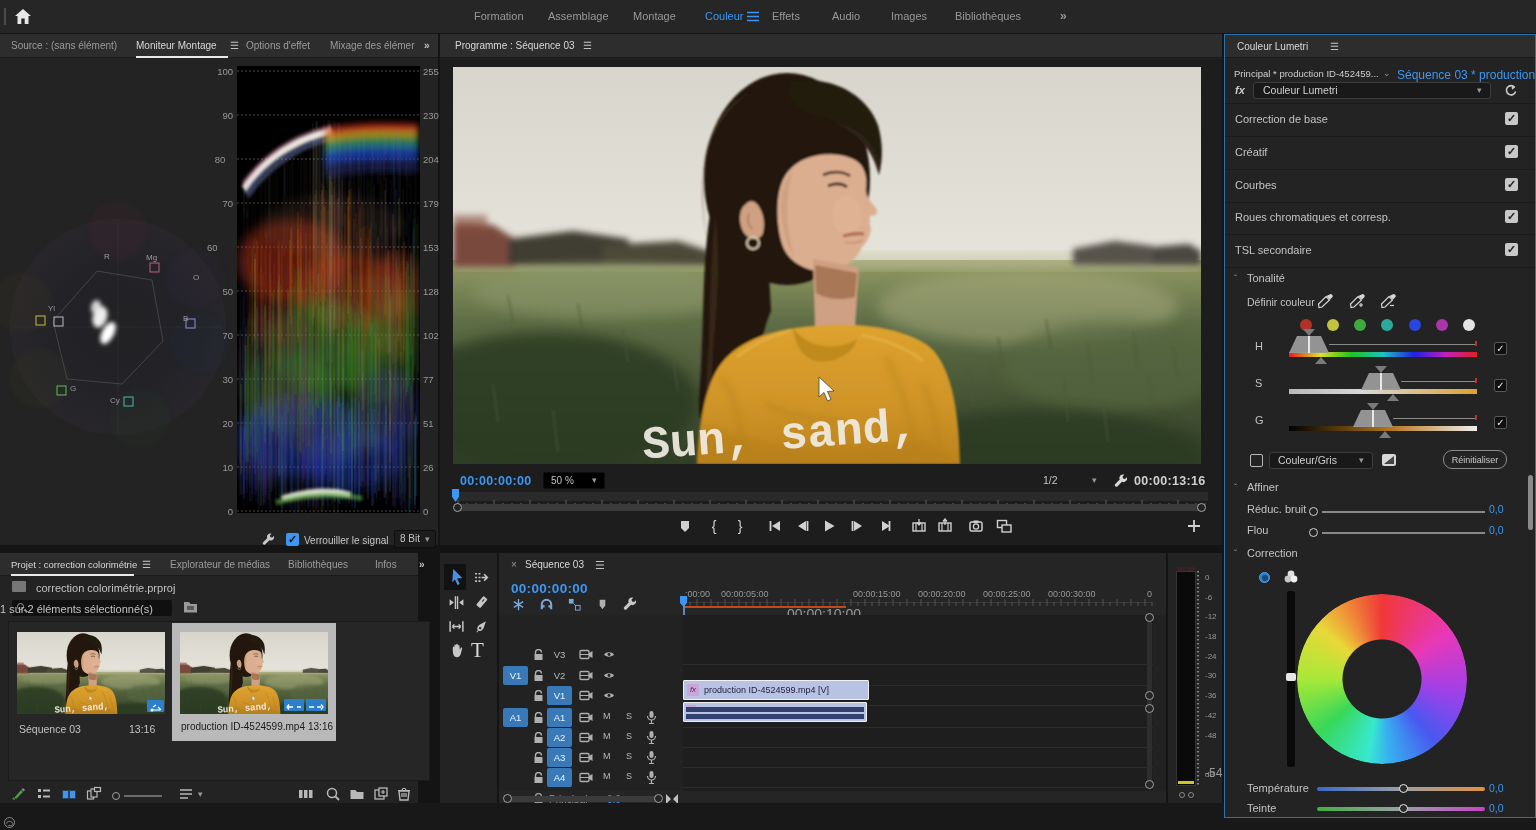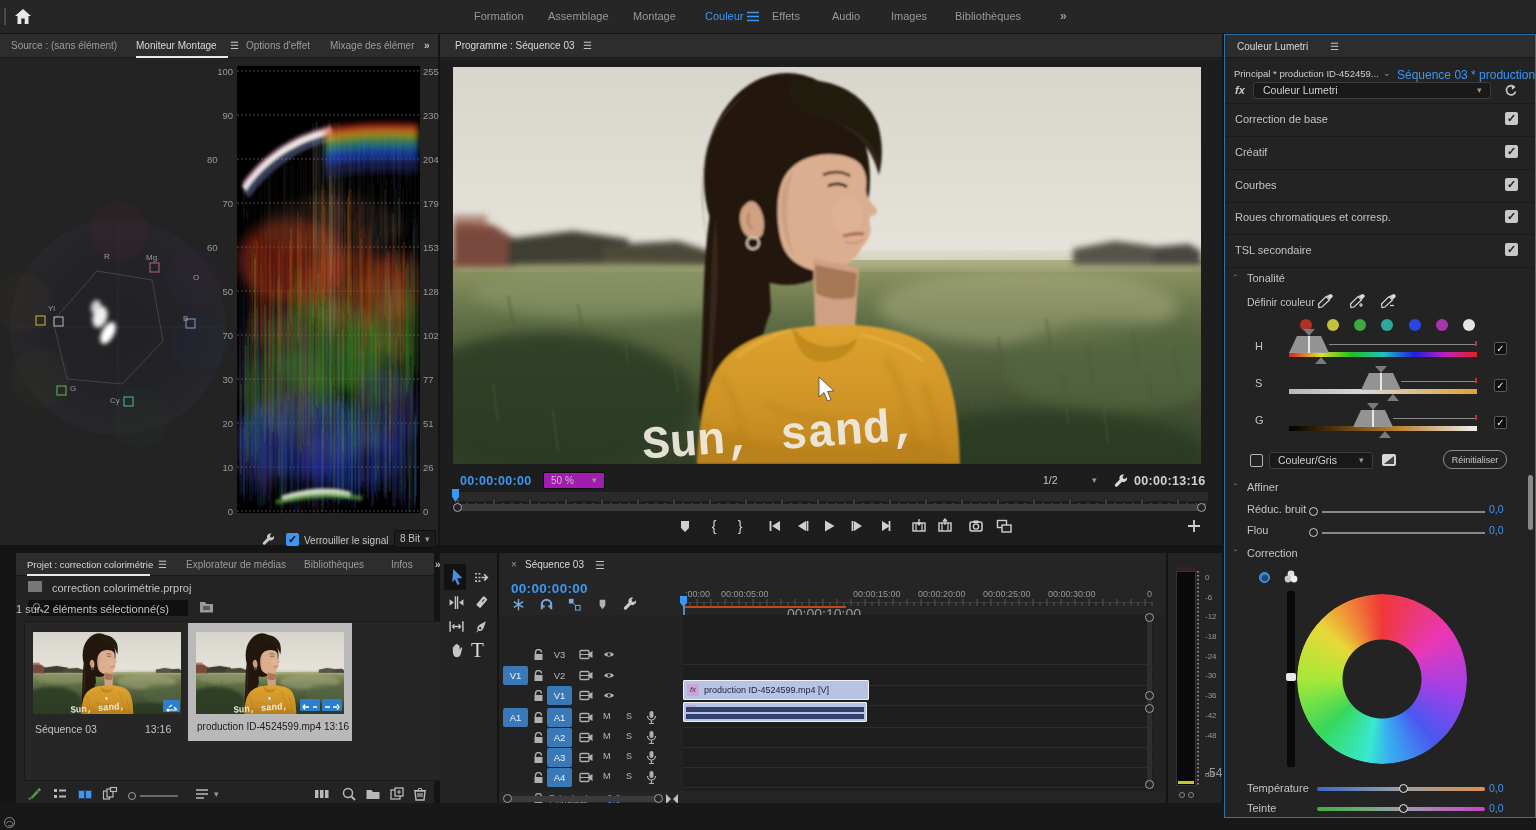--- a/index.html
+++ b/index.html
@@ -1237,21 +1237,21 @@
           <line x1="16" y1="110" x2="16" y2="167" stroke="#8090c8" stroke-width="0.7" stroke-opacity="0.05"></line>
         </g>
         <g filter="url(#b1)">
           <path d="M44,430 C68,422 94,420 114,426 L113,432 C94,427 68,429 46,435 Z" fill="#e8f0d8" fill-opacity="0.9"></path>
           <path d="M38,434 C68,426 100,424 126,430 L125,435 C100,430 68,432 40,439 Z" fill="#68b848" fill-opacity="0.55"></path>
         </g>
       </svg></div>
 
   <div class="abs dim" style="left:207px;top:32px;width:26px;text-align:right;font-size:9.5px">100</div>
     <div class="abs dim" style="left:207px;top:76px;width:26px;text-align:right;font-size:9.5px">90</div>
-    <div class="abs dim" style="left:207px;top:120px;width:26px;text-align:left;font-size:9.5px">80</div>
+    <div class="abs dim" style="left:207px;top:120px;width:26px;text-align:center;font-size:9.5px">80</div>
     <div class="abs dim" style="left:207px;top:164px;width:26px;text-align:right;font-size:9.5px">70</div>
     <div class="abs dim" style="left:207px;top:208px;width:26px;text-align:left;font-size:9.5px">60</div>
     <div class="abs dim" style="left:207px;top:252px;width:26px;text-align:right;font-size:9.5px">50</div>
     <div class="abs dim" style="left:207px;top:296px;width:26px;text-align:right;font-size:9.5px">70</div>
     <div class="abs dim" style="left:207px;top:340px;width:26px;text-align:right;font-size:9.5px">30</div>
     <div class="abs dim" style="left:207px;top:384px;width:26px;text-align:right;font-size:9.5px">20</div>
     <div class="abs dim" style="left:207px;top:428px;width:26px;text-align:right;font-size:9.5px">10</div>
     <div class="abs dim" style="left:207px;top:472px;width:26px;text-align:right;font-size:9.5px">0</div>
     <div class="abs dim" style="left:423px;top:32px;font-size:9.5px">255</div>
     <div class="abs dim" style="left:423px;top:76px;font-size:9.5px">230</div>
@@ -1368,21 +1368,21 @@
             <path d="M432,290 C448,316 458,352 462,388" fill="none"></path>
             <path d="M312,336 C332,348 360,354 390,354" fill="none"></path>
           </g>
           <path d="M244,397 L250,356 C290,374 340,382 400,380 L470,372 L507,397 Z" fill="#b27c16" opacity="0.4" filter="url(#vb3)"></path>
         </g>
         <text x="327" y="382" font-family="Liberation Mono" font-weight="bold" font-size="46" fill="#f1ede4" text-anchor="middle" transform="rotate(-4 327 368)" opacity="0.92">Sun, sand,</text>
         <path d="M366,310 L366,330 L371,325.5 L374.5,334 L378,332.5 L374.5,324.5 L381,324 Z" fill="#fff" stroke="#333" stroke-width="0.7"></path>
       </svg></div>
 
   <div class="abs blue" style="left:20px;top:440px;font-size:12.5px;font-weight:bold;letter-spacing:0.3px">00:00:00:00</div>
-  <div class="abs" style="left:103px;top:438px;width:62px;height:17px;background:#a21caf;border:1px solid #0e0e0e;border-radius:2px;color:#c3c3c3;font-size:10px;line-height:15px;padding-left:7px">50 %</div>
+  <div class="abs" style="left:103px;top:438px;width:62px;height:17px;background:#000000;border:1px solid #0e0e0e;border-radius:2px;color:#c3c3c3;font-size:10px;line-height:15px;padding-left:7px">50 %</div>
   <div class="abs dim" style="left:152px;top:441px;font-size:9px">▾</div>
   <div class="abs" style="left:595px;top:438px;width:65px;height:17px;color:#c3c3c3;font-size:10.5px;line-height:17px;padding-left:8px">1/2</div>
   <div class="abs dim" style="left:652px;top:441px;font-size:9px">▾</div>
   <svg class="abs" style="left:674px;top:440px" width="14" height="14" viewBox="0 0 14 14">
       <path d="M12.8 3.2 a3.6 3.6 0 0 1 -4.8 4.6 L3.6 12.2 a1.6 1.6 0 0 1 -2.3 -2.3 L5.7 5.5 a3.6 3.6 0 0 1 4.6 -4.8 L8.6 2.4 l0.4 2.1 2.1 0.4 z" fill="#d8d8d8"></path>
     </svg>
   <div class="abs" style="left:694px;top:440px;font-size:12.5px;font-weight:bold;color:#d0d0d0;letter-spacing:0.3px">00:00:13:16</div>
 
   <div class="abs" style="left:14px;top:458px;width:754px;height:9px;background:linear-gradient(to right,#2a2a2a,#2a2a2a)"><svg width="754" height="9" viewBox="0 0 754 9">
         <line x1="4" y1="3" x2="4" y2="9" stroke="#606060" stroke-width="1"></line>
@@ -1520,21 +1520,21 @@
     </svg>
     <svg class="abs" style="left:556px;top:484px" width="16" height="16" viewBox="0 0 16 16">
       <rect x="1.5" y="2.5" width="9" height="7" fill="none" stroke="#d0d0d0" stroke-width="1.4"></rect>
       <rect x="6" y="7" width="9" height="7" fill="#232323" stroke="#d0d0d0" stroke-width="1.4"></rect>
     </svg>
     <svg class="abs" style="left:746px;top:484px" width="16" height="16" viewBox="0 0 16 16">
       <path d="M8 2 v12 M2 8 h12" stroke="#d0d0d0" stroke-width="1.8"></path>
     </svg>
 </div>
 
-<div class="panel" style="left:16px;top:553px;width:418px;height:250px">
+<div class="panel" style="left:0;top:553px;width:418px;height:250px">
   <div class="tabbar" style="height:23px">
     <div class="tab active" style="left:11px;font-size:9.5px">Projet&nbsp;: correction colorimétrie</div>
     <div class="abs" style="left:11px;top:21px;width:123px;height:2px;background:#e8e8e8"></div>
     <div class="tab" style="left:142px;color:#c3c3c3">☰</div>
     <div class="tab" style="left:170px">Explorateur de médias</div>
     <div class="tab" style="left:288px">Bibliothèques</div>
     <div class="tab" style="left:375px">Infos</div>
     <div class="tab" style="left:419px;font-weight:bold;color:#c3c3c3">»</div>
   </div>
   <div class="abs" style="left:12px;top:28px;width:14px;height:11px;background:#777;border-radius:1px"></div>

